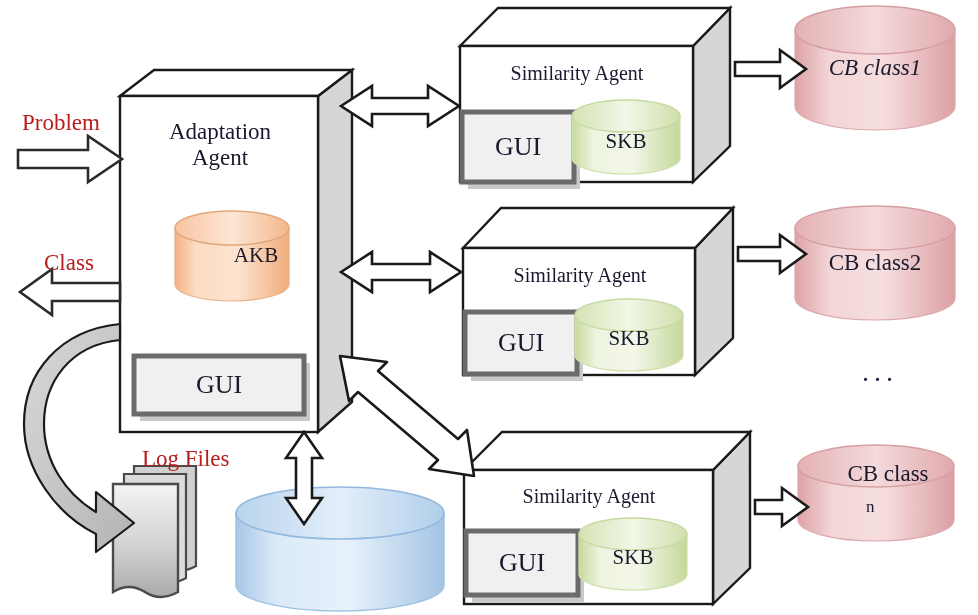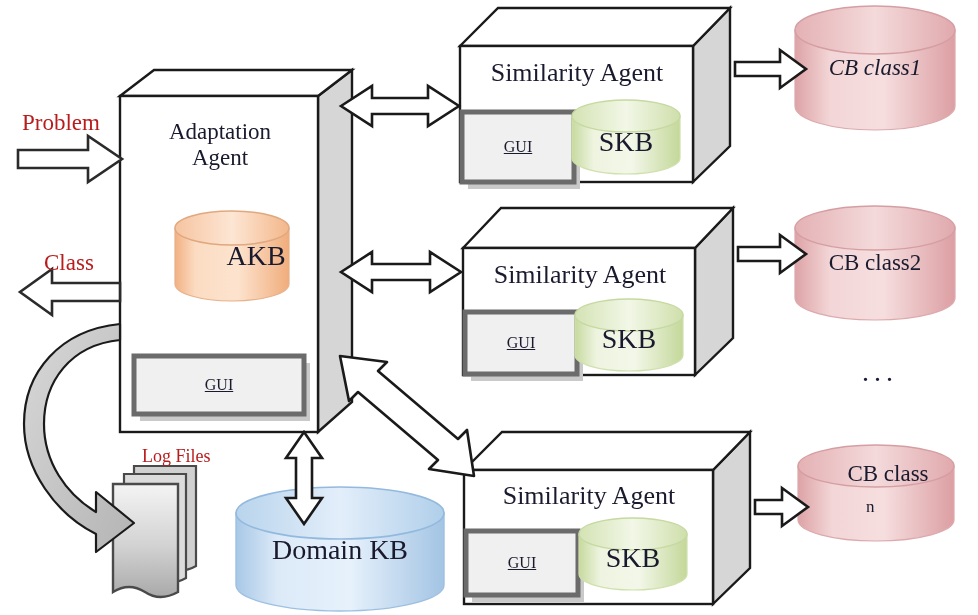--- a/index.html
+++ b/index.html
@@ -37,25 +37,25 @@
     display: flex;
     align-items: center;
     justify-content: center;
     color: #1a1a2e;
     font-family: "Liberation Serif", "DejaVu Serif", serif;
     text-align: center;
     line-height: 1.12;
   }
   .io-label { font-size: 23px; }
   .agent-title { font-size: 23px; }
-  .sim-title { font-size: 26px; }
-  .gui-label { font-size: 16px; text-decoration: underline; }
-  .db-label  { font-size: 28px; }
+  .sim-title { font-size: 20px; }
+  .gui-label { font-size: 26px; }
+  .db-label  { font-size: 21px; }
   .cb-label  { font-size: 23px; }
-  .logfiles-label { font-size: 18px; }
+  .logfiles-label { font-size: 23px; }
   .ellipsis-label { font-size: 28px; letter-spacing: 5px; color:#1a1a3a;}
   .sub { font-size: 15px; vertical-align: sub; }
 </style>
 </head>
 <body>
 
 <div id="canvas">
 
   <svg id="svg-layer" viewBox="0 0 978 615">
     <defs>
@@ -283,15 +283,14 @@
 
   <div class="lbl-box cb-label" style="left:797px; top:50px; width:156px; height:36px;font-style:italic;">CB class1</div>
   <div class="lbl-box cb-label" style="left:797px; top:245px; width:156px; height:36px;">CB class2</div>
   <div class="lbl-box cb-label" style="left:799px; top:456px; width:154px; height:36px;margin-left:12px;">CB class</div>
   <div class="lbl sub" style="left:866px; top:498px; font-size:17px; color:#1a1a2e;">n</div>
 
   <div class="lbl ellipsis-label" style="left:862px; top:358px;">...</div>
 
   <div class="lbl logfiles-label" style="left:142px; top:447px;">Log Files</div>
 
-  <div class="lbl-box db-label" style="left:238px; top:531px; width:204px; height:38px;">Domain KB</div>
 
 </div>
 
 </body></html>

